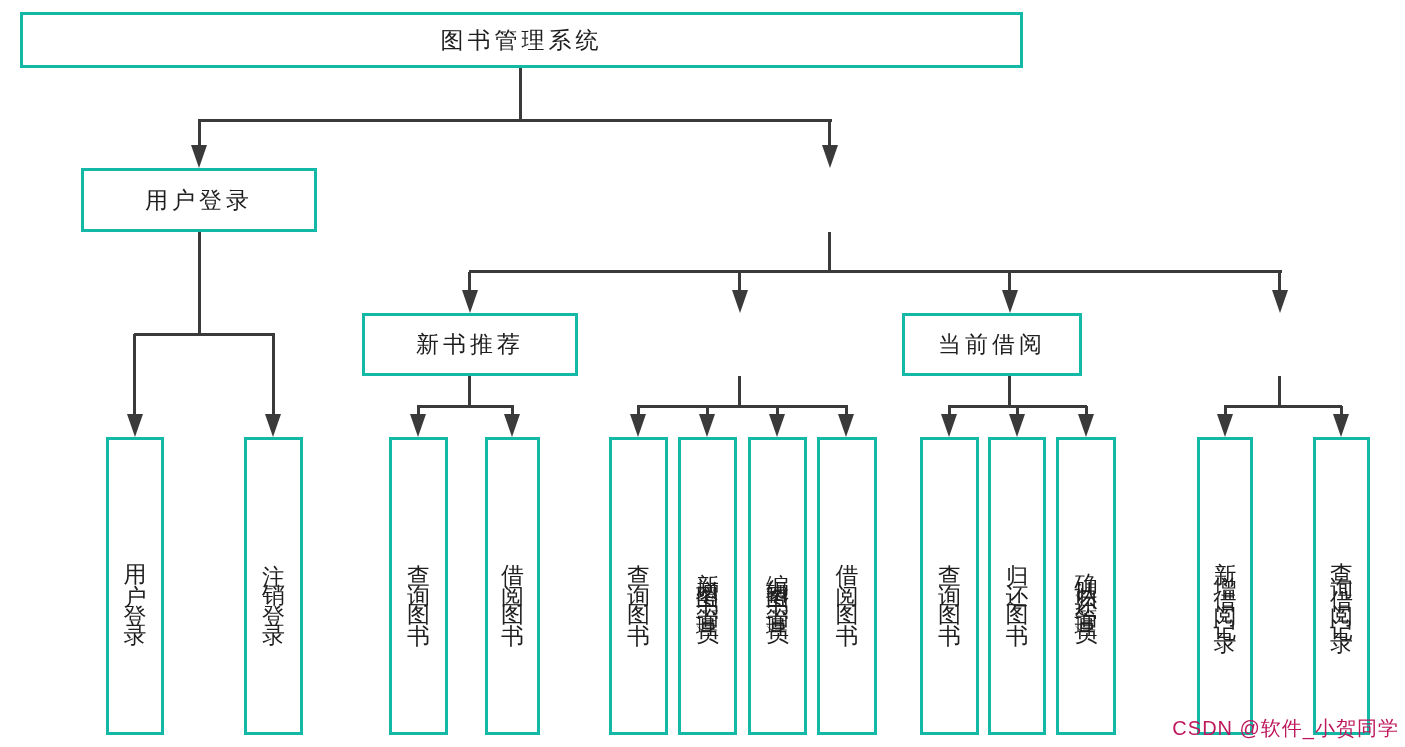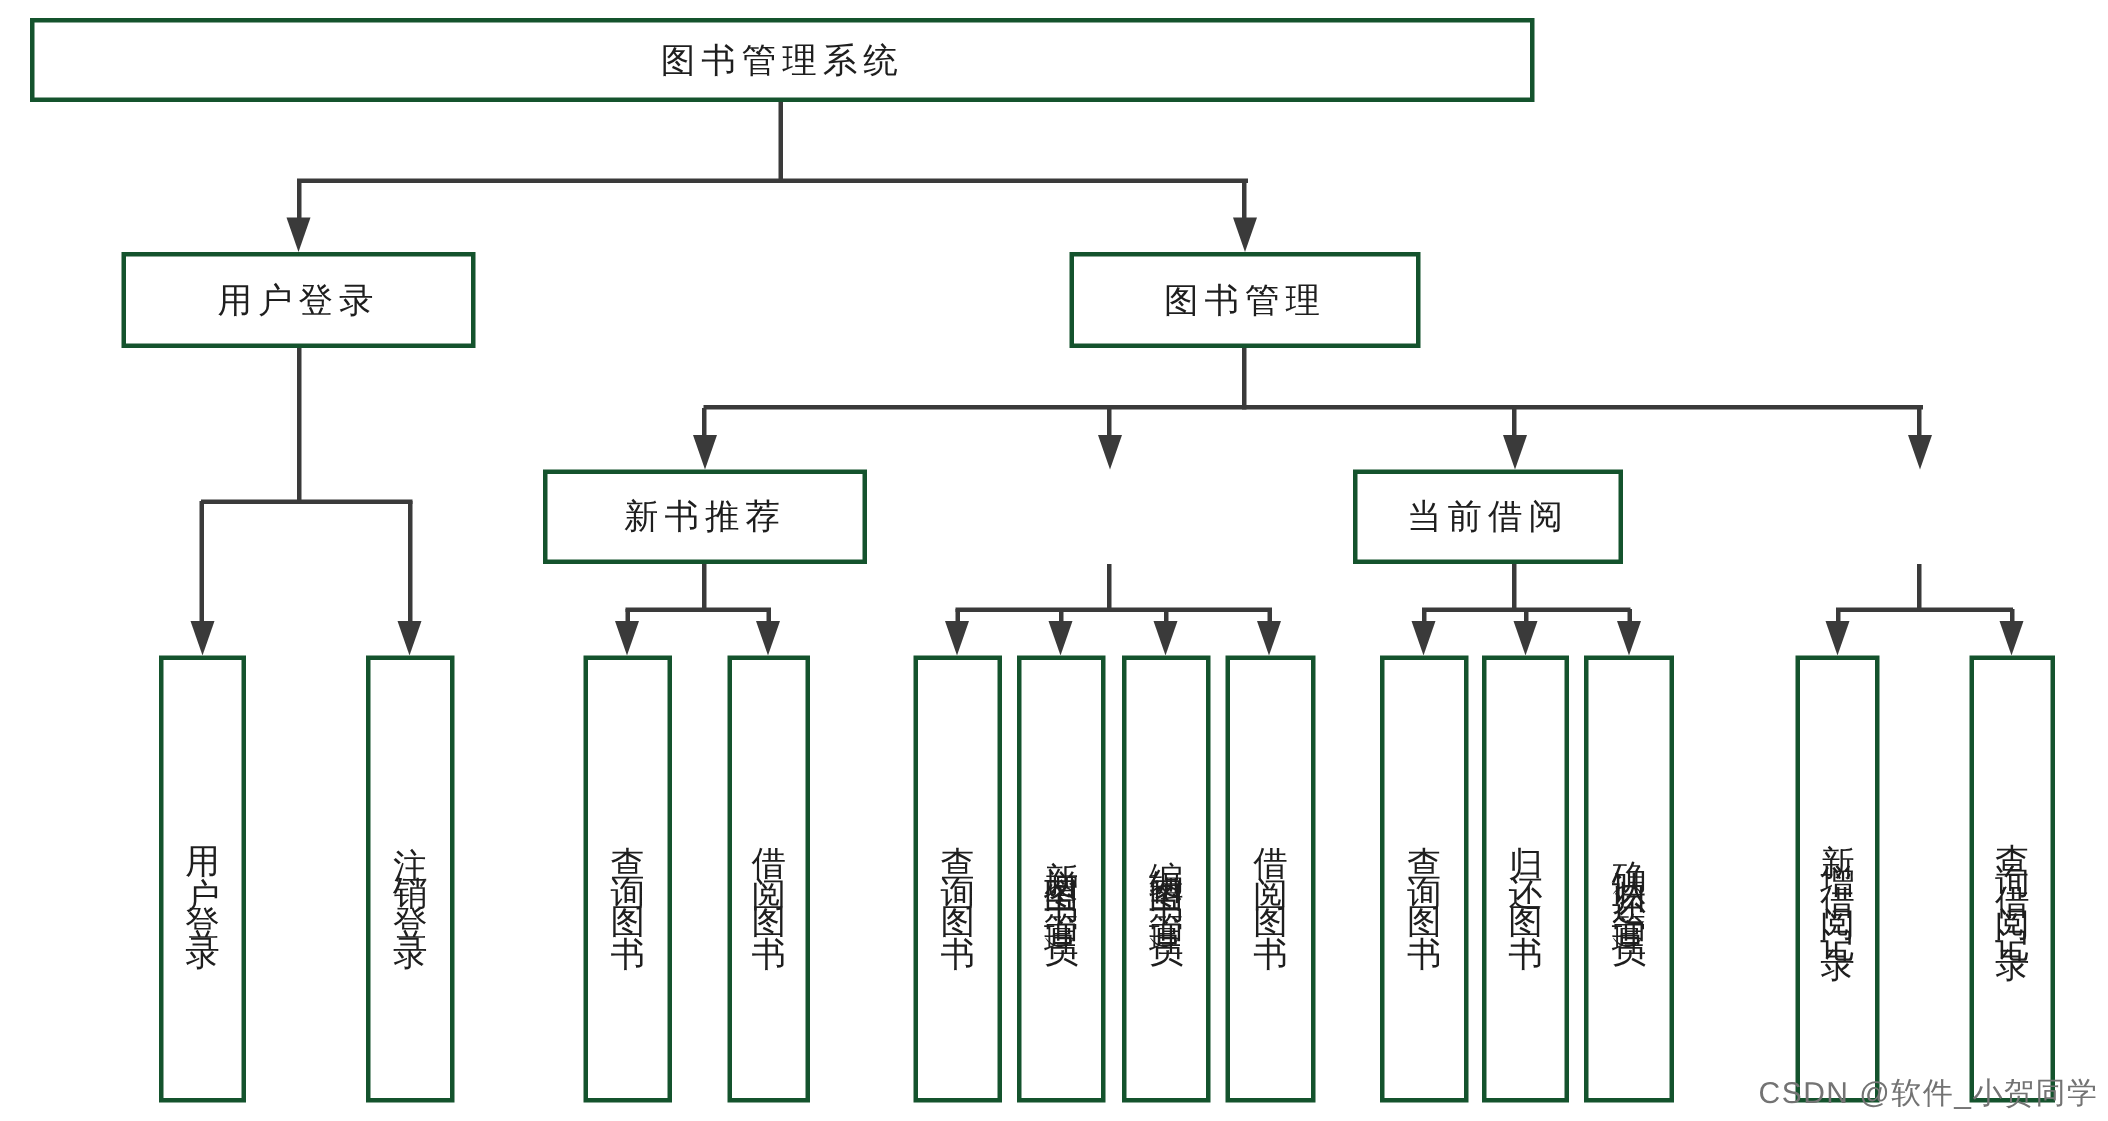--- a/index.html
+++ b/index.html
@@ -6,21 +6,21 @@
   #canvas{
     position:relative;
     width:1405px;height:747px;
     background:#ffffff;
     font-family:"Liberation Sans","DejaVu Sans",sans-serif;
     overflow:hidden;
   }
   .box{
     position:absolute;
     box-sizing:border-box;
-    border:3px solid #14532d;
+    border:3px solid #14b8a6;
     background:#ffffff;
     display:flex;align-items:center;justify-content:center;
   }
   .hbox span{
     font-size:23px;color:#1e1e1e;letter-spacing:4px;
     white-space:nowrap;
   }
   .vbox span{
     writing-mode:vertical-lr;
     text-orientation:mixed;
@@ -35,21 +35,21 @@
   .v{position:absolute;width:3px;background:#3a3a3a;}
   .arr{
     position:absolute;width:0;height:0;
     border-left:8px solid transparent;
     border-right:8px solid transparent;
     border-top:23px solid #3a3a3a;
   }
   #watermark{
     position:absolute;
     right:6px;top:715px;
-    font-size:20px;color:#737373;
+    font-size:20px;color:#be185d;
     letter-spacing:1px;
     white-space:nowrap;
   }
 </style>
 </head>
 <body>
 
 <div id="canvas">
 
   <div class="box hbox" style="left:20px;top:12px;width:1003px;height:56px">
@@ -58,23 +58,20 @@
 
   <div class="v" style="left:519px;top:68px;height:54px"></div>
   <div class="h" style="left:198px;top:119px;width:634px"></div>
   <div class="v" style="left:198px;top:120px;height:28px"></div>
   <div class="arr" style="left:191px;top:145px"></div>
   <div class="v" style="left:828px;top:120px;height:28px"></div>
   <div class="arr" style="left:822px;top:145px"></div>
 
   <div class="box hbox" style="left:81px;top:168px;width:236px;height:64px">
     <span>用户登录</span>
-  </div>
-  <div class="box hbox" style="left:713px;top:168px;width:234px;height:64px">
-    <span>图书管理</span>
   </div>
 
   <div class="v" style="left:198px;top:232px;height:104px"></div>
   <div class="h" style="left:134px;top:333px;width:141px"></div>
   <div class="v" style="left:133px;top:334px;height:82px"></div>
   <div class="arr" style="left:127px;top:414px"></div>
   <div class="v" style="left:272px;top:334px;height:82px"></div>
   <div class="arr" style="left:265px;top:414px"></div>
 
   <div class="v" style="left:828px;top:232px;height:41px"></div>

